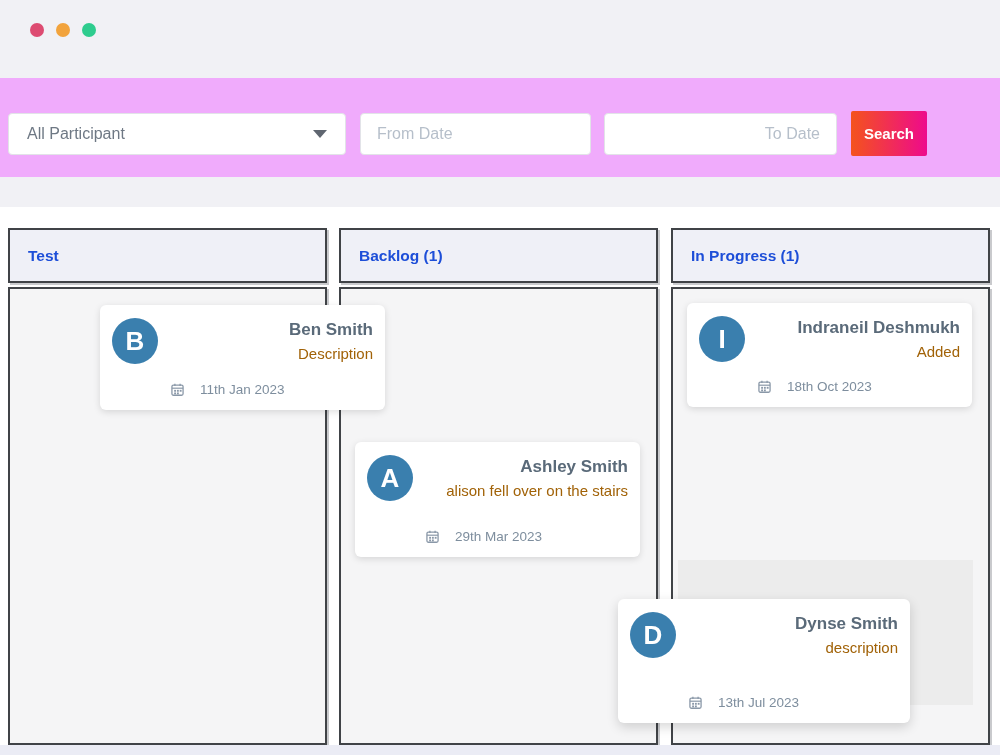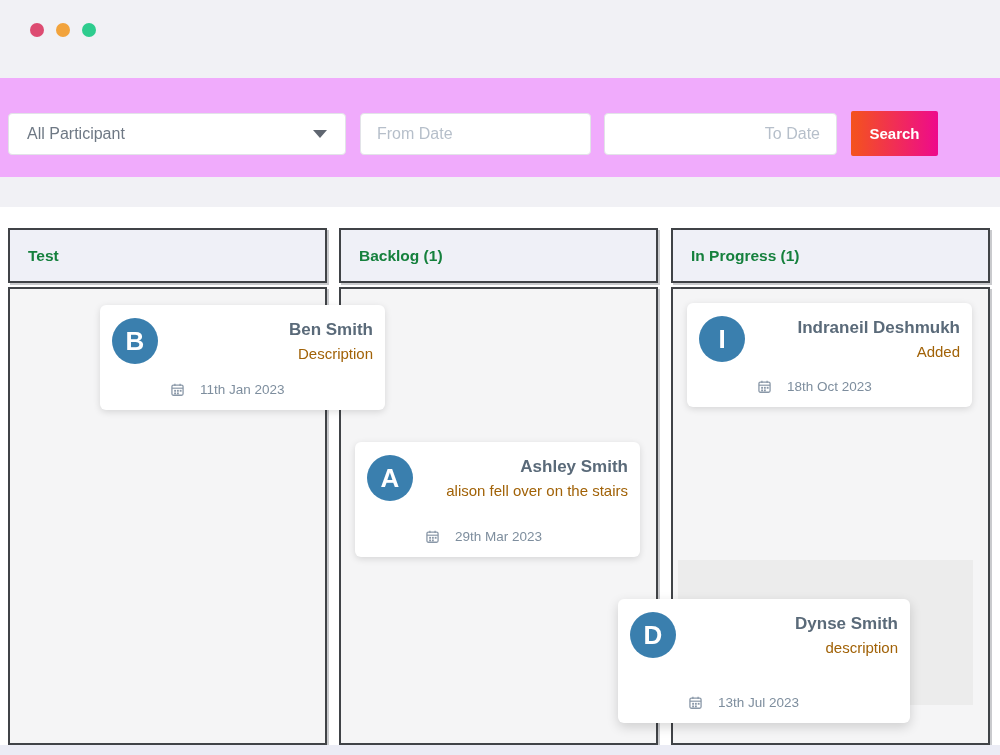--- a/index.html
+++ b/index.html
@@ -36,37 +36,37 @@
   .date-input {
     position:absolute; top:35px; height:42px;
     background:#fff; border:1px solid #e2e3e8; border-radius:4px;
     padding:16px 16px; font-size:16px; color:#4a5560;
     font-family:"Liberation Sans","DejaVu Sans",sans-serif; outline:none;
   }
   .date-input::placeholder { color:#b6bfca; opacity:1; }
   .input-from { left:360px; width:231px; }
   .input-to   { left:604px; width:233px;text-align:right; }
   .search-btn {
-    position:absolute; left:851px; top:33px; width:87px; height:45px;
+    position:absolute; left:851px; top:33px; width:76px; height:45px;
     border:none; border-radius:2px; cursor:pointer;
     background:linear-gradient(90deg,#f4531d 0%,#ee0a8c 100%);
     color:#ffffff; font-size:15px; font-weight:bold;
     font-family:"Liberation Sans","DejaVu Sans",sans-serif;
   }
 
   .gray-strip  { position:absolute; left:0; top:177px; width:1000px; height:30px; background:#f1f1f5; }
   .bottom-strip{ position:absolute; left:0; top:745px; width:1000px; height:10px; background:#ebecf5; }
 
   
   .col-header {
     position:absolute; top:228px; height:55px; width:319px;
     background:#eff0f7; border:2px solid #404347;
     box-shadow:2px 2px 0 0 #c9cacd;
     display:flex; align-items:center; padding-left:18px;
-    font-size:15.5px; font-weight:bold; color:#15803d;
+    font-size:15.5px; font-weight:bold; color:#1d4ed8;
   }
   .col-body {
     position:absolute; top:287px; height:458px; width:319px;
     background:#f5f5f6; border:2px solid #404347;
     box-shadow:2px 2px 0 0 #c9cacd;
   }
   .col-1 { left:8px; }
   .col-2 { left:339px; }
   .col-3 { left:671px; }
 

